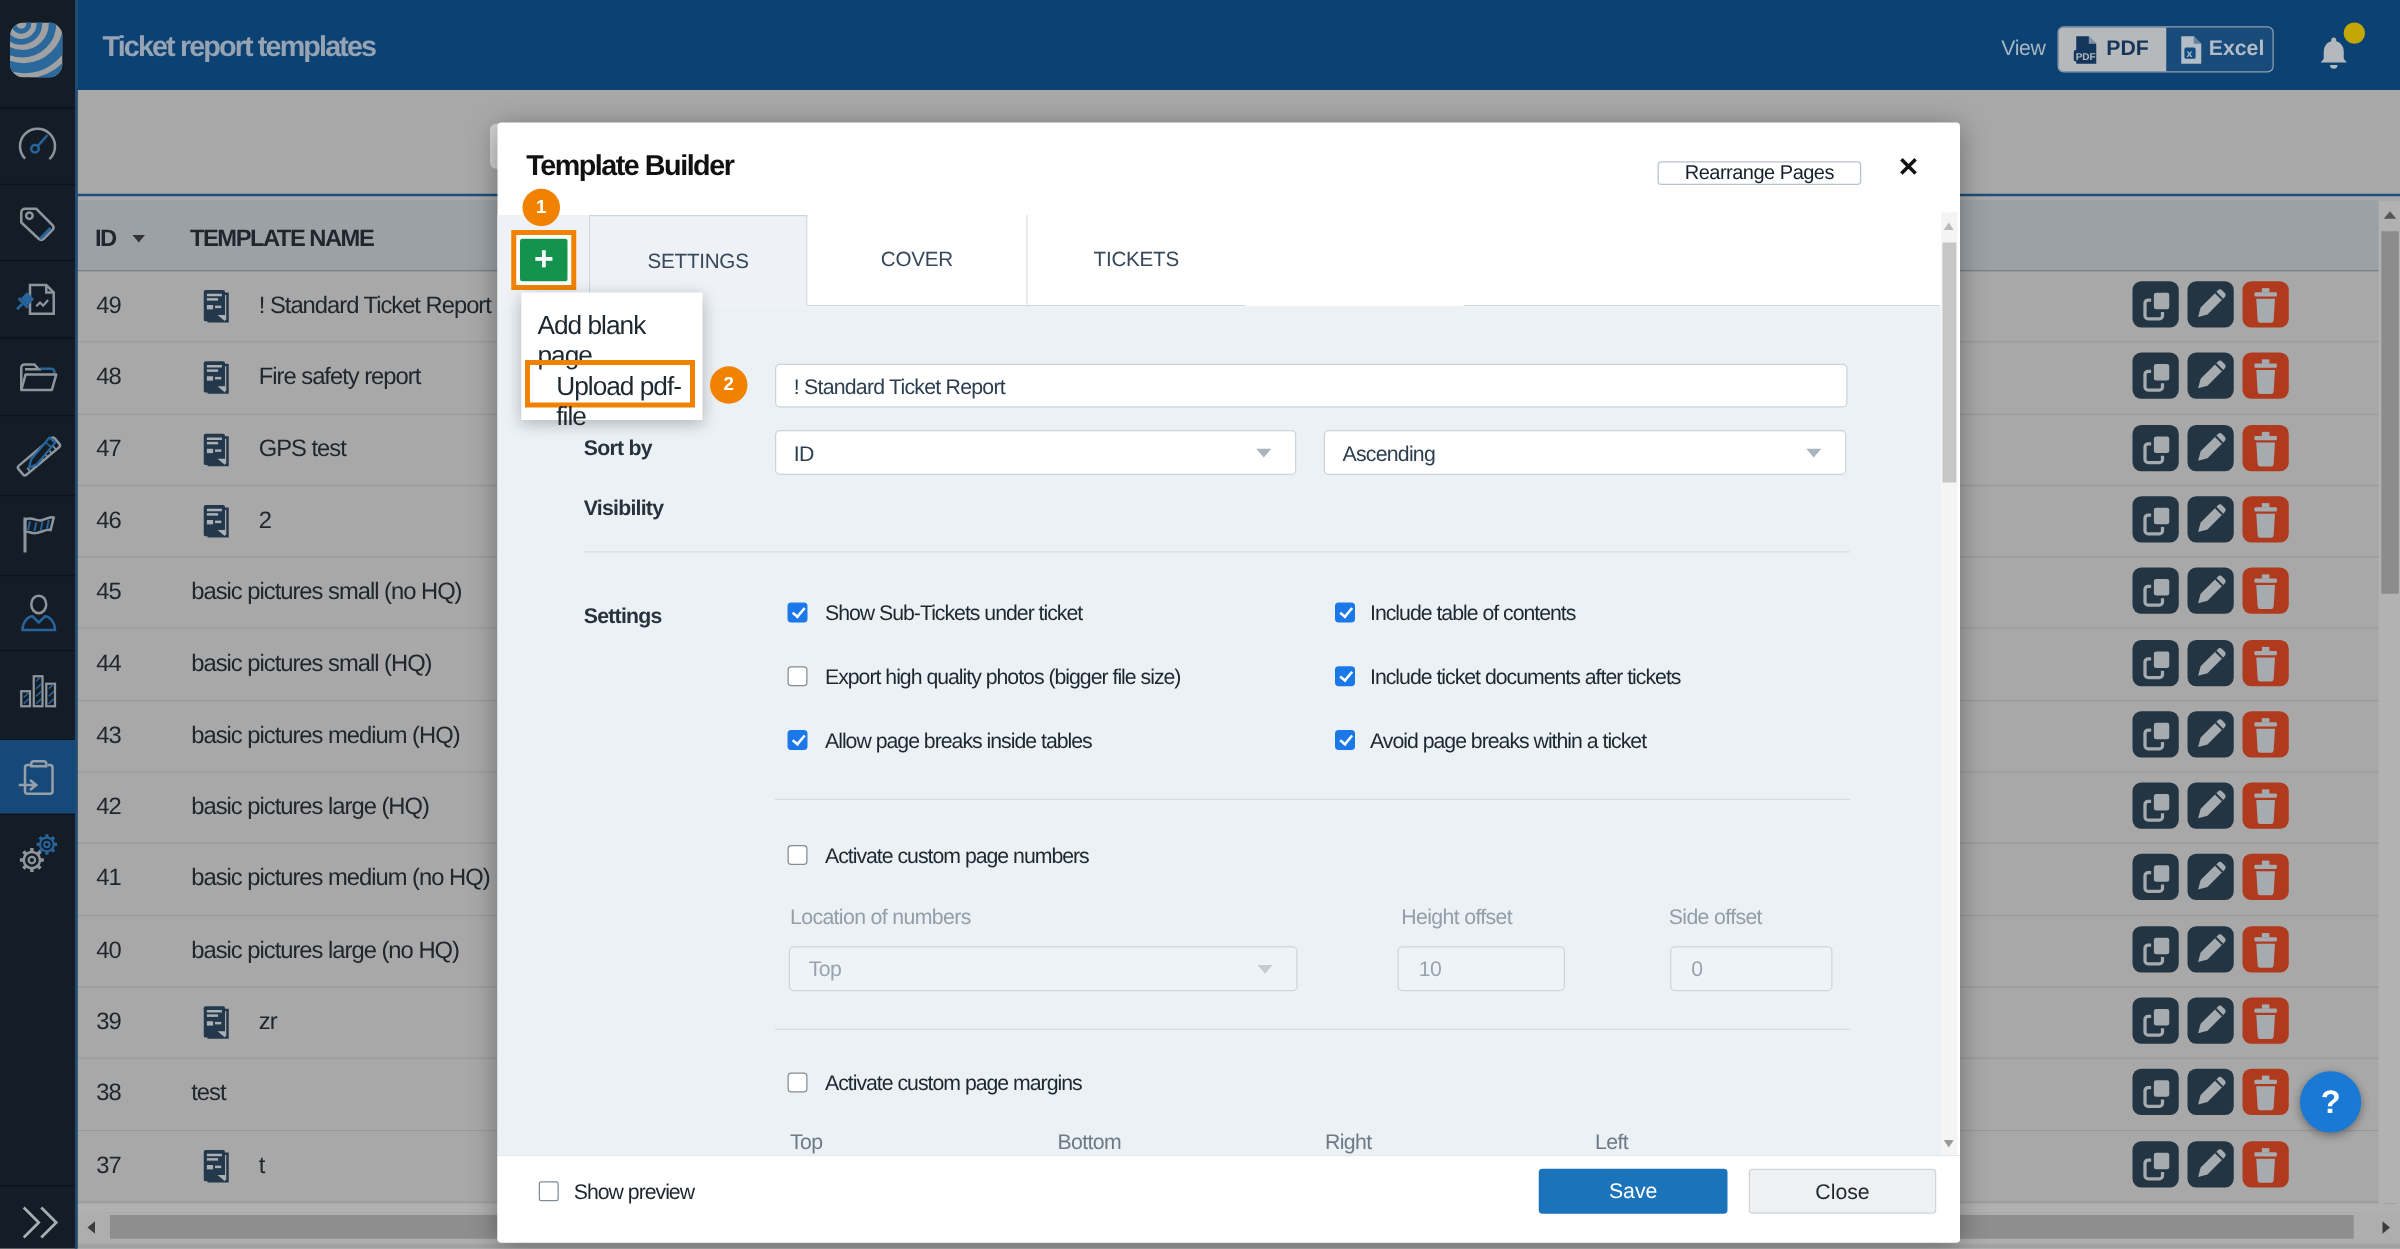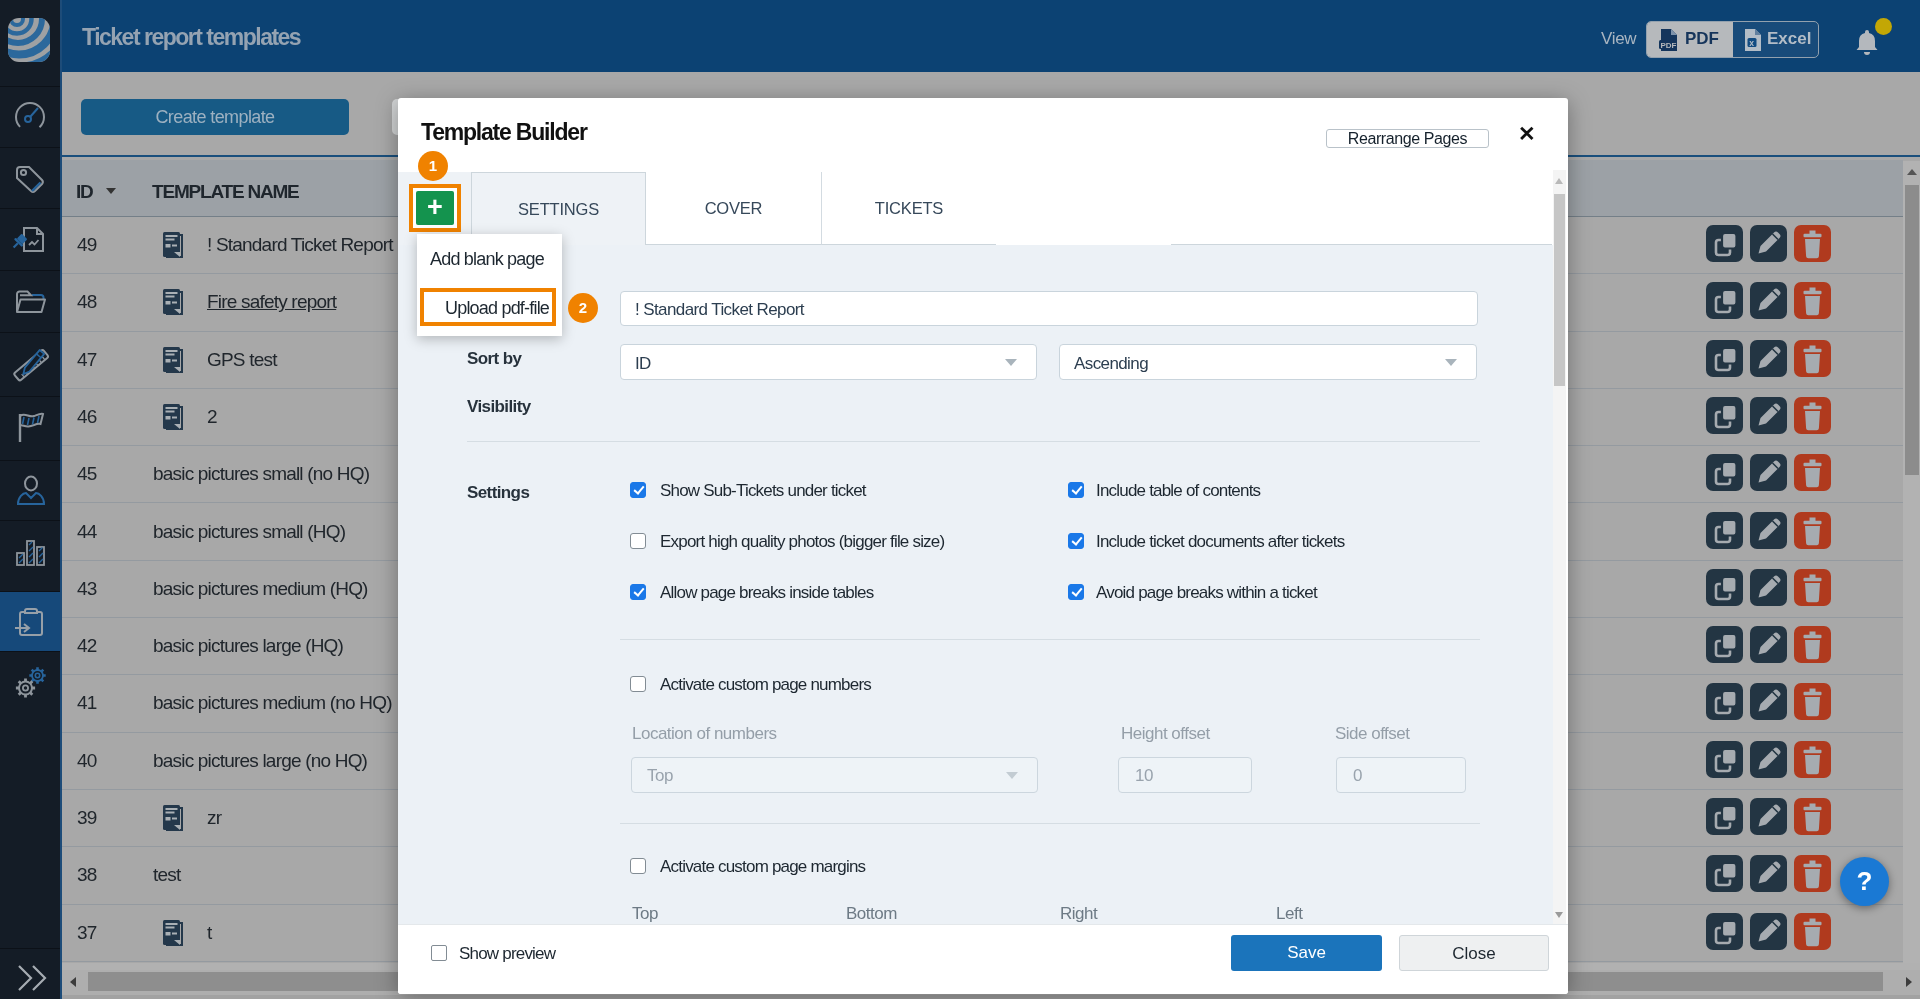--- a/index.html
+++ b/index.html
@@ -74,21 +74,21 @@
   .ginp { position:absolute; background:#eef3f7; border:1px solid #ccd6de; border-radius:4px; font-size:17px; color:#99a3ad; letter-spacing:-0.5px; }
 
   
   #mscroll { position:absolute; left:1155px; top:72px; width:13px; height:754px; background:#f4f4f4; }
   #mthumb { position:absolute; left:1px; top:24px; width:11px; height:192px; background:#c6c6c6; }
 
   
   #mfoot { position:absolute; left:0; top:826px; width:1170px; height:70px; background:#fff; border-top:1px solid #e4e8eb; border-radius:0 0 3px 3px; }
 
   
-  #pop { position:absolute; left:19px; top:136px; width:145px; height:102px; background:#fff; box-shadow:0 3px 12px rgba(0,0,0,0.25); z-index:60; font-size:18px; color:#1d2730; letter-spacing:-0.8px; }
+  #pop { position:absolute; left:19px; top:136px; width:145px; height:102px; background:#fff; box-shadow:0 3px 12px rgba(0,0,0,0.25); z-index:60; font-size:21px; color:#1d2730; letter-spacing:-0.8px; }
   #pop .it1 { position:absolute; left:13px; top:15px; }
   #popbox { position:absolute; left:3px; top:54px; width:136px; height:38px; border:4px solid #f08200; box-sizing:border-box; }
   #pop .it2 { position:absolute; left:21px; top:6px; }
 
   .onum { position:absolute; width:30px; height:30px; border-radius:50%; background:#f08200; color:#fff; font-size:15px; font-weight:bold; text-align:center; line-height:29px; z-index:70; }
 
   #help { position:absolute; left:1840px; top:857px; width:49px; height:49px; border-radius:50%; background:#1a79d4; z-index:80; box-shadow:0 2px 8px rgba(0,0,0,0.4); color:#fff; font-size:26px; font-weight:bold; text-align:center; line-height:49px; }
 </style>
 </head>
 <body>
@@ -225,21 +225,20 @@
           <path d="M14 2 l6 6 h-6 z" fill="#62809f"></path>
           <rect x="6.5" y="11" width="9" height="9" rx="1.5" fill="#124c82"></rect>
           <text x="8.3" y="18.6" font-size="8.5" font-weight="bold" fill="#b3bdc7" font-family="Liberation Sans">x</text>
         </svg>
         <span class="seg-txt" style="left:34px;color:#b3bdc7;">Excel</span>
       </div>
   </div>
 </div>
 
 <div id="toolbar">
-  <div id="createbtn">Create template</div>
   <div id="otherbtn"></div>
 </div>
 
 <div id="grid">
   <div id="ghead">
       <span style="position:absolute;left:14px;top:21px;">ID</span>
       <span style="position:absolute;left:44px;top:28px;width:0;height:0;border-left:5px solid transparent;border-right:5px solid transparent;border-top:6px solid #333;"></span>
       <span style="position:absolute;left:90px;top:21px;">TEMPLATE NAME</span>
     </div>
 <div class="row" style="top:57.0px;">
@@ -280,21 +279,21 @@
 <span class="id">48</span>
       <svg class="doc-ic" width="26" height="30" viewBox="0 0 26 30">
         <path d="M6 4 h15 v22 h-15 z" fill="none" stroke="#24384b" stroke-width="2"></path>
         <rect x="2" y="1" width="17" height="25" rx="1.5" fill="#24384b"></rect>
         <rect x="4.5" y="4" width="12" height="2" fill="#aab0b5"></rect>
         <rect x="4.5" y="7.5" width="9" height="2" fill="#aab0b5"></rect>
         <rect x="4.5" y="13" width="5" height="3.5" fill="#aab0b5"></rect>
         <rect x="11" y="13.5" width="5" height="2" fill="#aab0b5"></rect>
         <path d="M13 21 l6 0 0 5 z" fill="#aab0b5"></path>
       </svg>
-      <span class="nm" style="left:145px;text-decoration:underline;">Fire safety report</span>
+      <span class="nm" style="left:145px;">Fire safety report</span>
 <div class="acts">
         <div class="abtn" style="left:0px;">
           <svg width="37" height="37" viewBox="0 0 37 37" style="position:absolute">
             <rect x="10" y="15" width="14" height="15" rx="2.5" fill="none" stroke="#a6abb0" stroke-width="2.6"></rect>
             <rect x="16" y="8" width="14.5" height="15.5" rx="3" fill="#a6abb0" stroke="#233543" stroke-width="2.2"></rect>
           </svg>
         </div>
         <div class="abtn" style="left:44px;">
           <svg width="37" height="37" viewBox="0 0 37 37" style="position:absolute">
             <path d="M8.5 28.5 l2-7.5 L24 7.5 a2.8 2.8 0 0 1 4 0 l1.5 1.5 a2.8 2.8 0 0 1 0 4 L16 26.5 z" fill="#a6abb0"></path>

